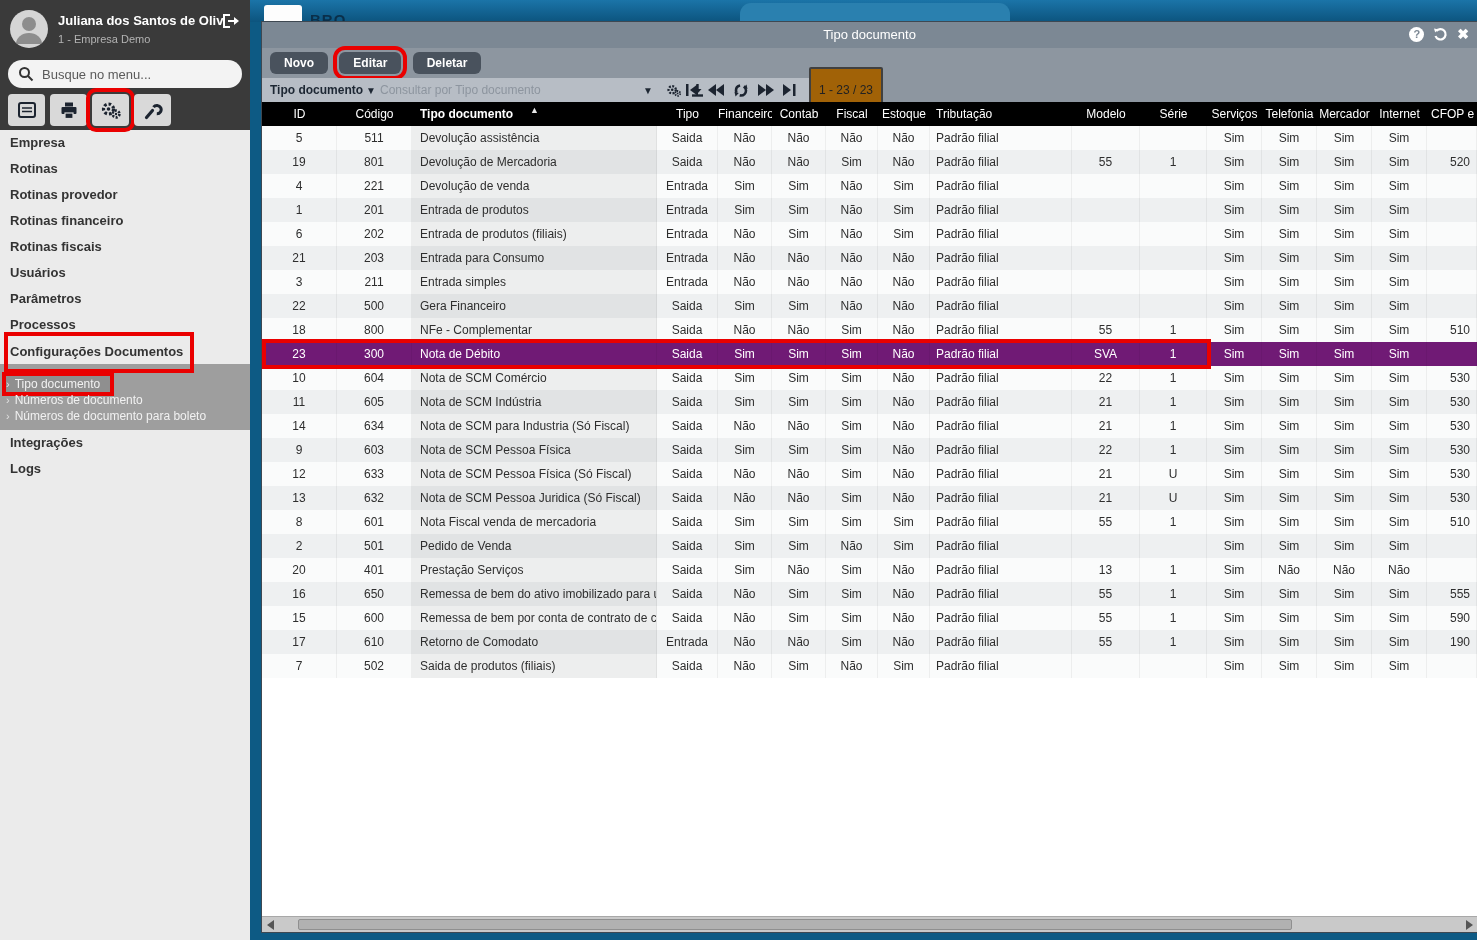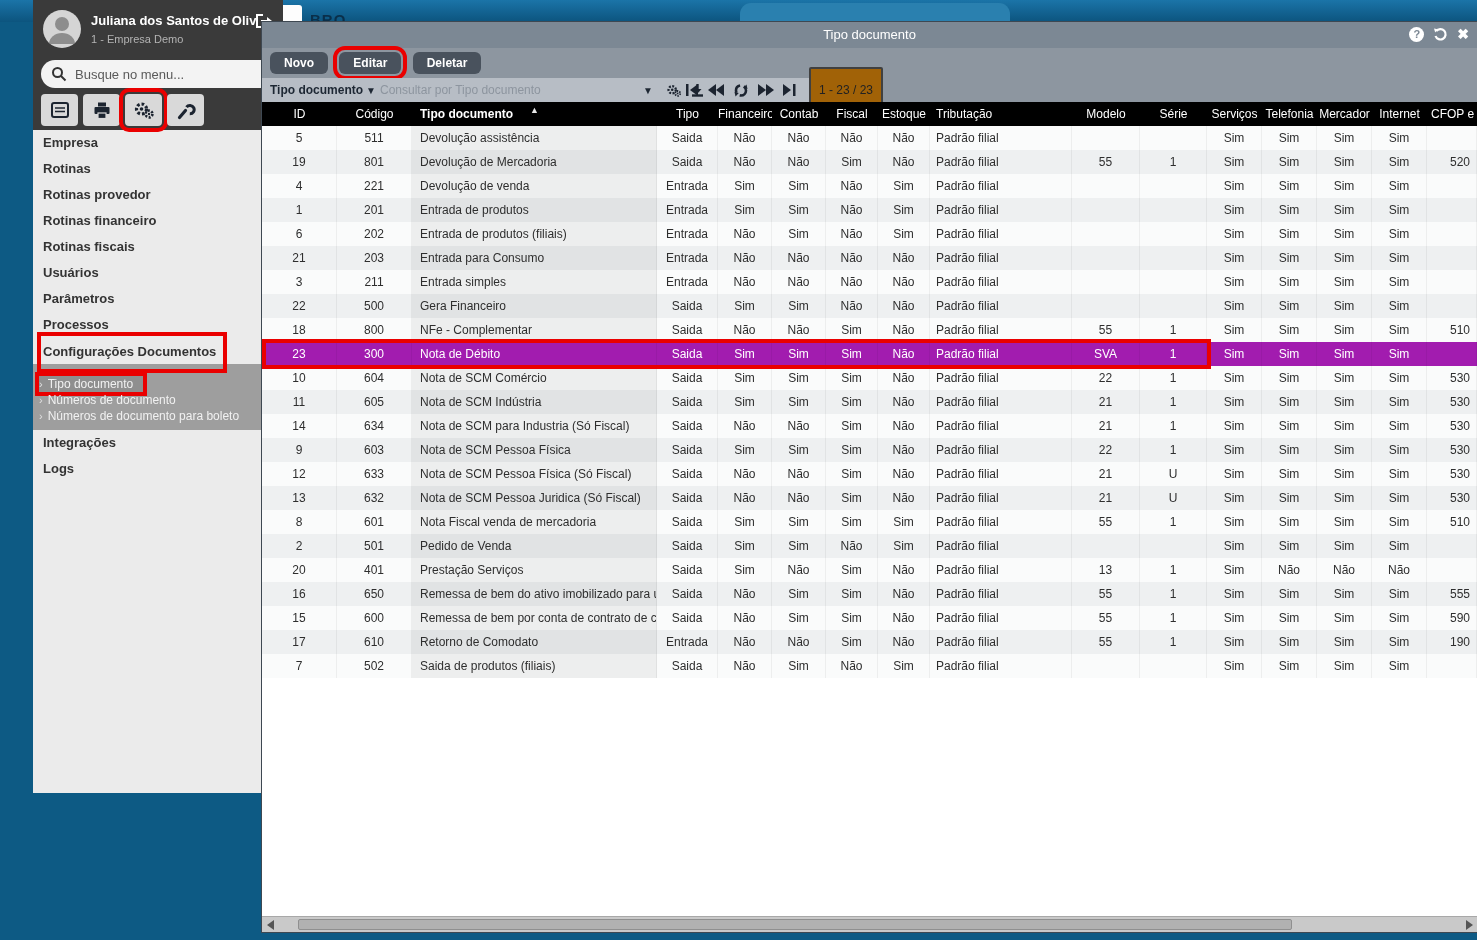--- a/index.html
+++ b/index.html
@@ -8,21 +8,21 @@
 
   
   .topbar { position:absolute; left:0; top:0; width:1477px; height:22px;
     background:linear-gradient(#1b74a8,#0c547e); overflow:hidden; }
   .topbar-tab { position:absolute; left:740px; top:3px; width:270px; height:22px;
     background:#2a80af; border-radius:11px 11px 0 0; }
   .brand-box { position:absolute; left:264px; top:5px; width:38px; height:20px; background:#fdfdfd; border-radius:3px; }
   .brand-text { position:absolute; left:310px; top:11px; font-size:15px; font-weight:bold; color:#0a2f4a; letter-spacing:1px; }
 
   
-  .sidebar { position:absolute; left:0; top:0; width:250px; height:793px; background:#ebebeb;margin-left:33px; }
+  .sidebar { position:absolute; left:0; top:0; width:250px; height:940px; background:#ebebeb; }
   .side-head { position:absolute; left:0; top:0; width:250px; height:130px; background:#3a3a3a; }
   .avatar { position:absolute; left:10px; top:10px; width:38px; height:38px; border-radius:50%; background:#d5d5d5; overflow:hidden; }
   .user-name { position:absolute; left:58px; top:13px; color:#fff; font-weight:bold; font-size:13px; }
   .user-company { position:absolute; left:58px; top:33px; color:#b3b3b3; font-size:11px; }
   .logout { position:absolute; right:10px; top:13px; width:18px; height:16px; cursor:pointer; }
   .search-pill { position:absolute; left:8px; top:60px; width:234px; height:28px; background:#f3f3f3; border-radius:14px;
     display:flex; align-items:center; padding-left:10px; }
   .search-pill input { border:none; background:transparent; outline:none; font-size:13px; color:#444; width:180px; margin-left:8px;
     font-family:"Liberation Sans", sans-serif; }
   .search-pill input::placeholder { color:#5a5a5a; }
@@ -63,21 +63,21 @@
     padding:14px 8px; margin-left:4px; white-space:nowrap; }
 
   
   .thead { position:absolute; left:0; top:80px; width:100%; height:24px; background:#000000; color:#fff; display:flex; }
   .thead .cell { line-height:24px; font-size:12px; position:relative; overflow:hidden; white-space:nowrap; }
   .rows { position:absolute; left:0; top:104px; width:100%; height:552px; }
   .trow { display:flex; height:24px; background:#fafbfb; cursor:pointer; }
   .trow.even { background:#eef0f1; }
   .trow .cell { line-height:24px; overflow:hidden; white-space:nowrap; border-right:1px solid rgba(0,0,0,0.05); }
   .trow .cell.c2 { background:rgba(0,0,0,0.05); }
-  .trow.selected, .trow.selected .cell.c2 { background:#a21caf; color:#fff; }
+  .trow.selected, .trow.selected .cell.c2 { background:#701a75; color:#fff; }
   .c0{width:75px;text-align:center}.c1{width:75px;text-align:center}
   .c2{width:245px;padding-left:8px}
   .c3{width:61px;text-align:center}.c4{width:54px;text-align:center}.c5{width:54px;text-align:center}
   .c6{width:52px;text-align:center}.c7{width:52px;text-align:center}
   .c8{width:142px;padding-left:6px}
   .c9{width:68px;text-align:center}.c10{width:67px;text-align:center}
   .c11{width:55px;text-align:center}.c12{width:55px;text-align:center}.c13{width:55px;text-align:center}.c14{width:55px;text-align:center}
   .c15{flex:1;text-align:right;padding-right:6px}
   .thead .c2 { font-weight:bold; }
   .thead .c15 { text-align:left; padding-left:4px; }

